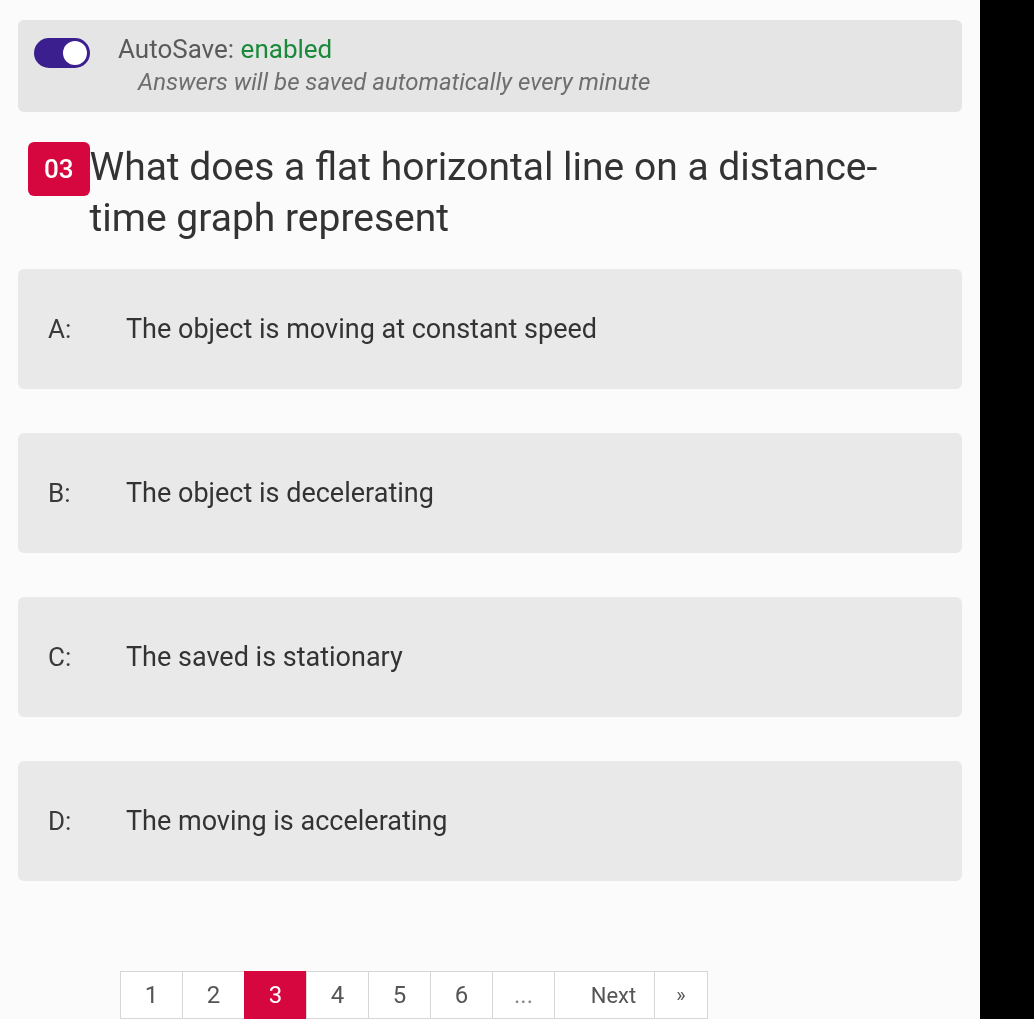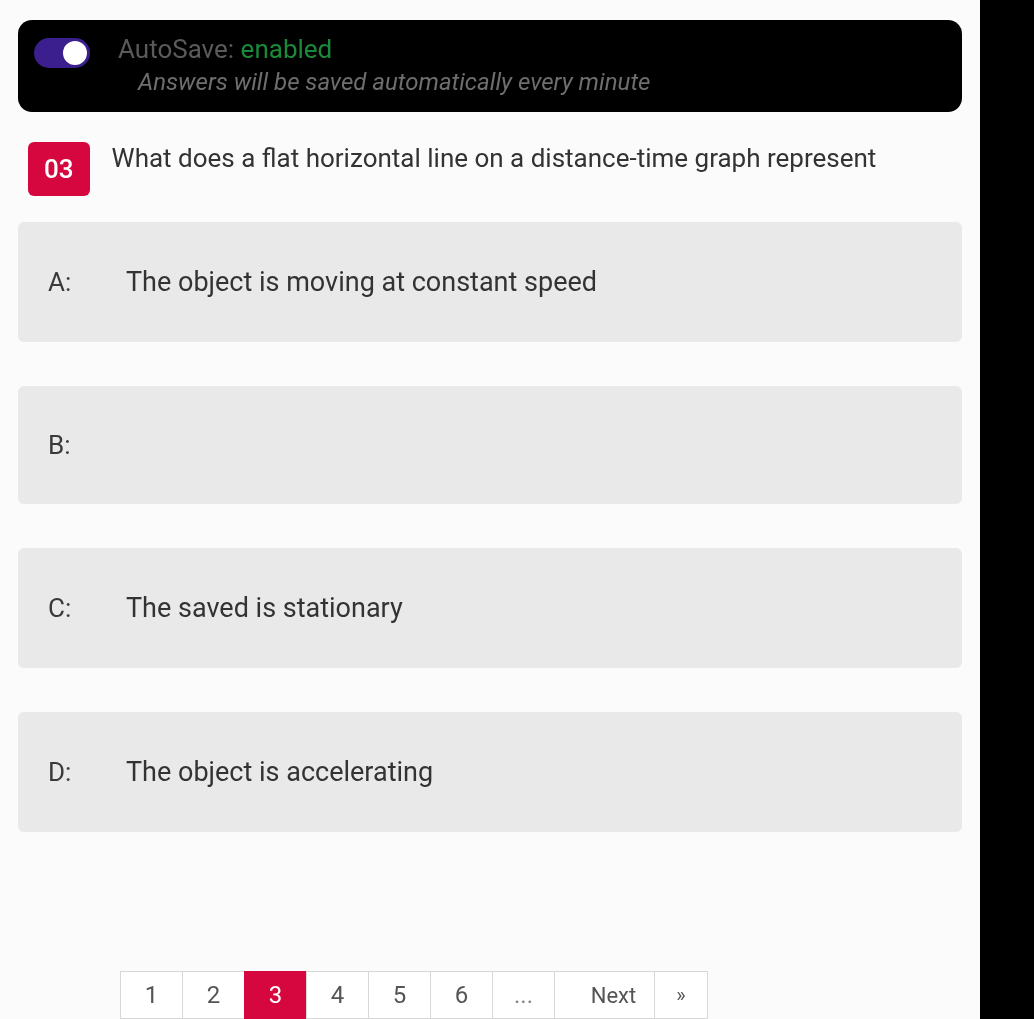--- a/index.html
+++ b/index.html
@@ -21,22 +21,22 @@
   }
   .right-black {
     position: absolute;
     right: 0; top: 0;
     width: 54px; height: 1019px;
     background: #000;
   }
 
   
   .autosave-bar {
-    background: #000000;
-    border-radius: 14px;
+    background: #e5e5e5;
+    border-radius: 6px;
     padding: 14px 22px 16px 16px;
     margin-bottom: 24px;
     display: flex;
     align-items: flex-start;
     gap: 28px;
   }
   .toggle {
     width: 56px; height: 30px;
     background: #3b1f8f;
     border-radius: 999px;
@@ -62,34 +62,33 @@
     font-style: italic;
     color: #6e6e6e;
     margin-top: 4px;
     margin-left: 20px;
   }
 
   
   .question-header {
     display: flex;
     align-items: flex-start;
-    gap: 22px;
     padding: 6px 10px 26px 10px;
   }
   .q-number {
     background: #d6063f;
     color: #fff;
     font-size: 26px;
     font-weight: 500;
     padding: 12px 16px;
     border-radius: 6px;
     flex-shrink: 0;
   }
   .q-text {
-    font-size: 26px;
+    font-size: 39px;
     color: #333;
     line-height: 1.3;
   }
 
   
   .options { display: flex; flex-direction: column; gap: 44px; }
   .option {
     background: #e9e9e9;
     border-radius: 6px;
     padding: 44px 30px;
@@ -162,28 +161,29 @@
     <div class="q-text">What does a flat horizontal line on a distance-time graph represent</div>
   </div>
 
   <div class="options">
     <div class="option">
       <span class="opt-letter">A:</span>
       <span class="opt-text">The object is moving at constant speed</span>
     </div>
     <div class="option">
       <span class="opt-letter">B:</span>
+      <span class="opt-text">The object is decelerating</span>
     </div>
     <div class="option">
       <span class="opt-letter">C:</span>
       <span class="opt-text">The saved is stationary</span>
     </div>
     <div class="option">
       <span class="opt-letter">D:</span>
-      <span class="opt-text">The object is accelerating</span>
+      <span class="opt-text">The moving is accelerating</span>
     </div>
   </div>
 
   <div class="pager">
     <div class="page-cell">1</div>
     <div class="page-cell">2</div>
     <div class="page-cell active">3</div>
     <div class="page-cell">4</div>
     <div class="page-cell">5</div>
     <div class="page-cell">6</div>

